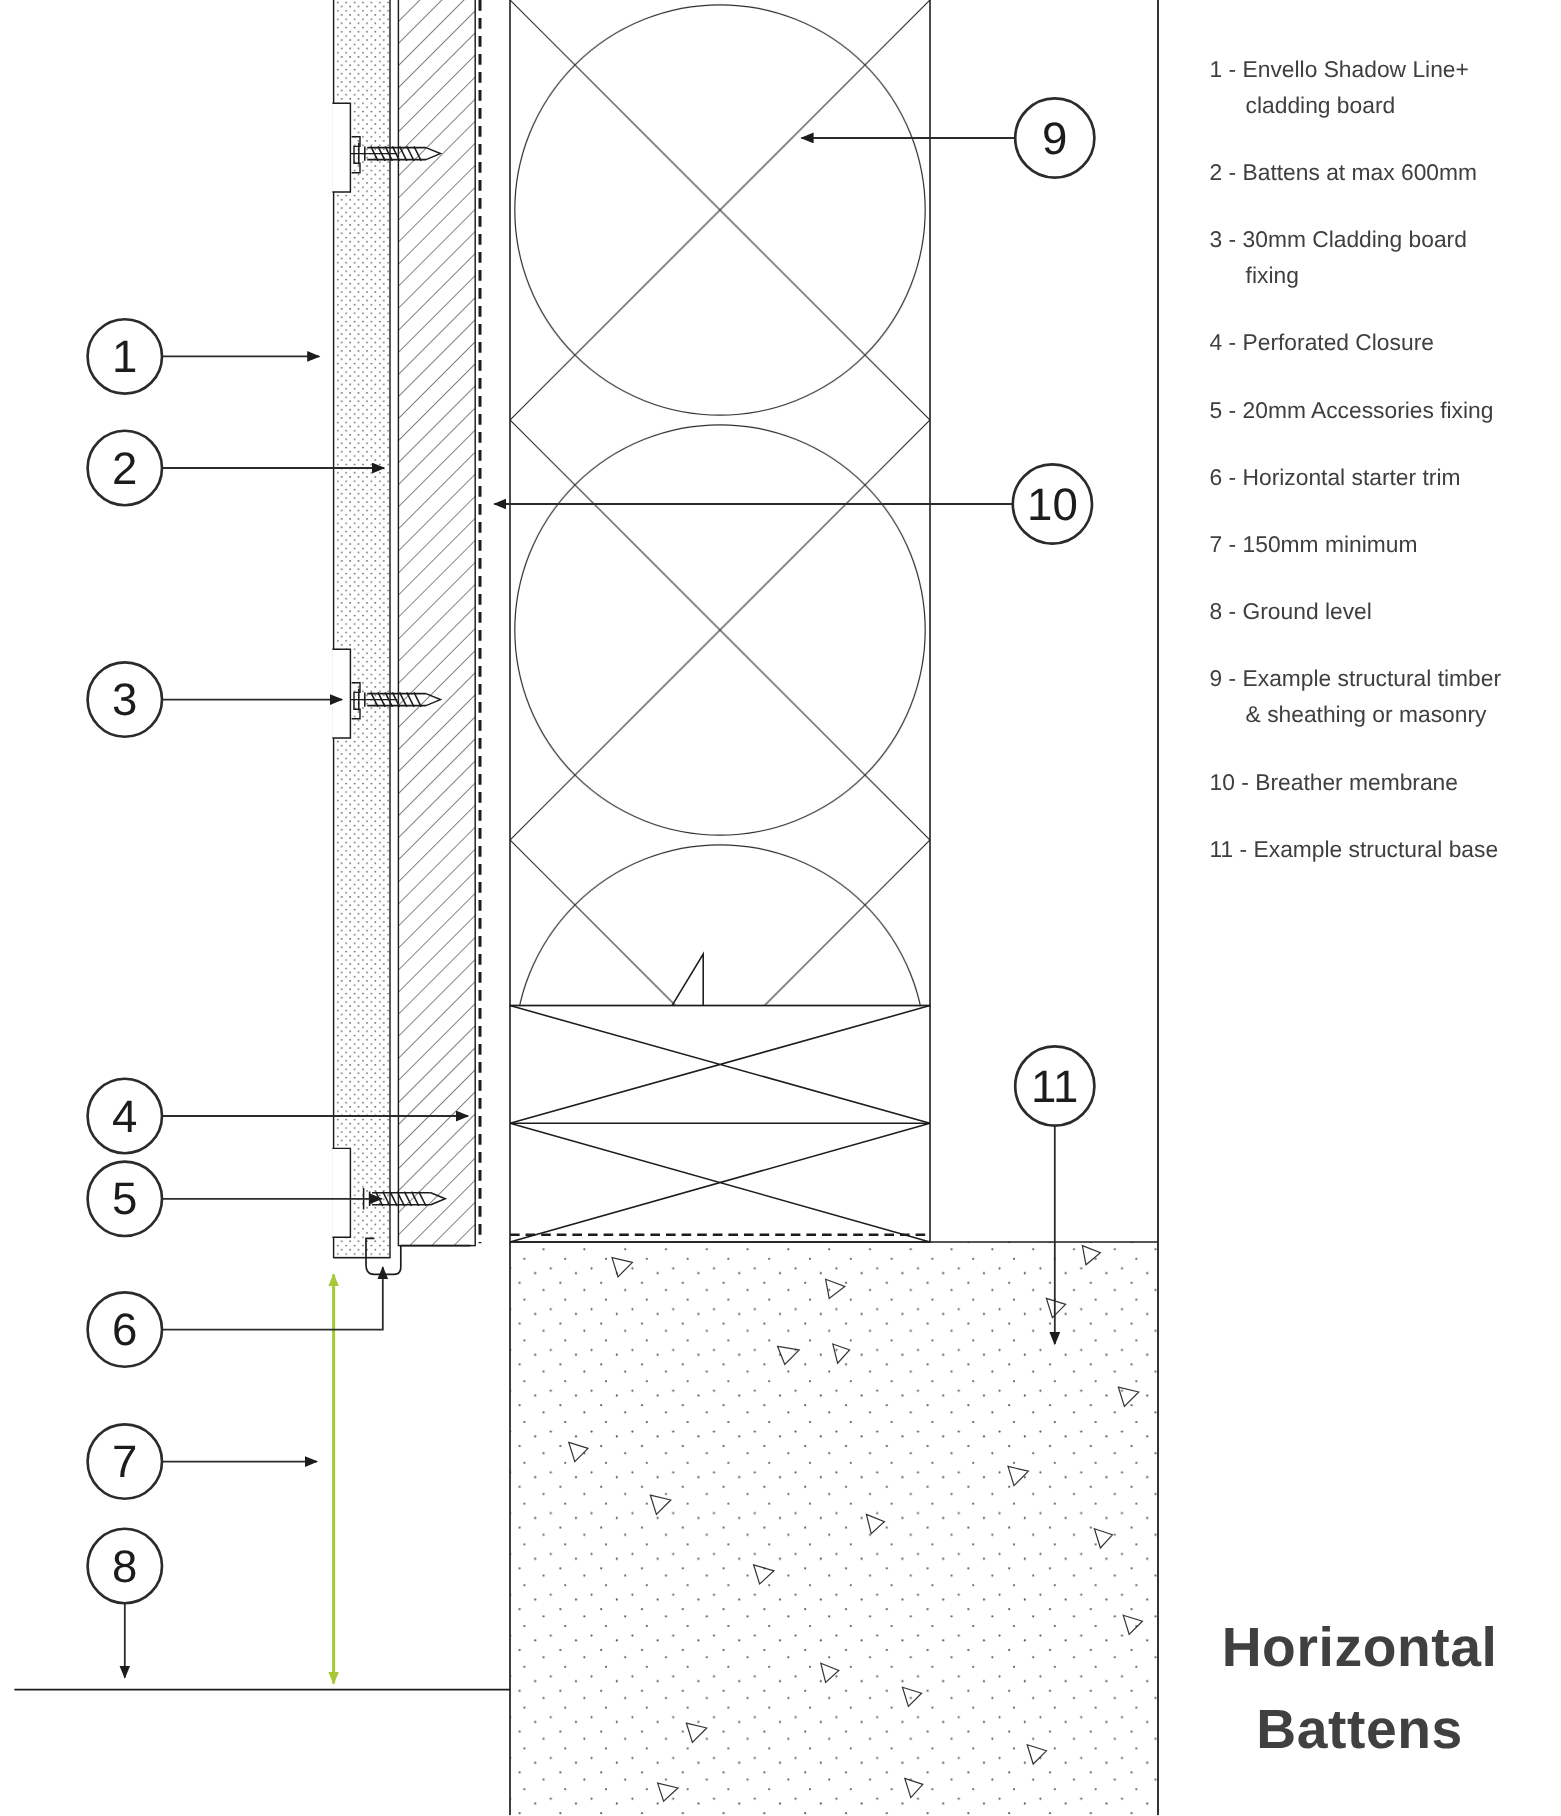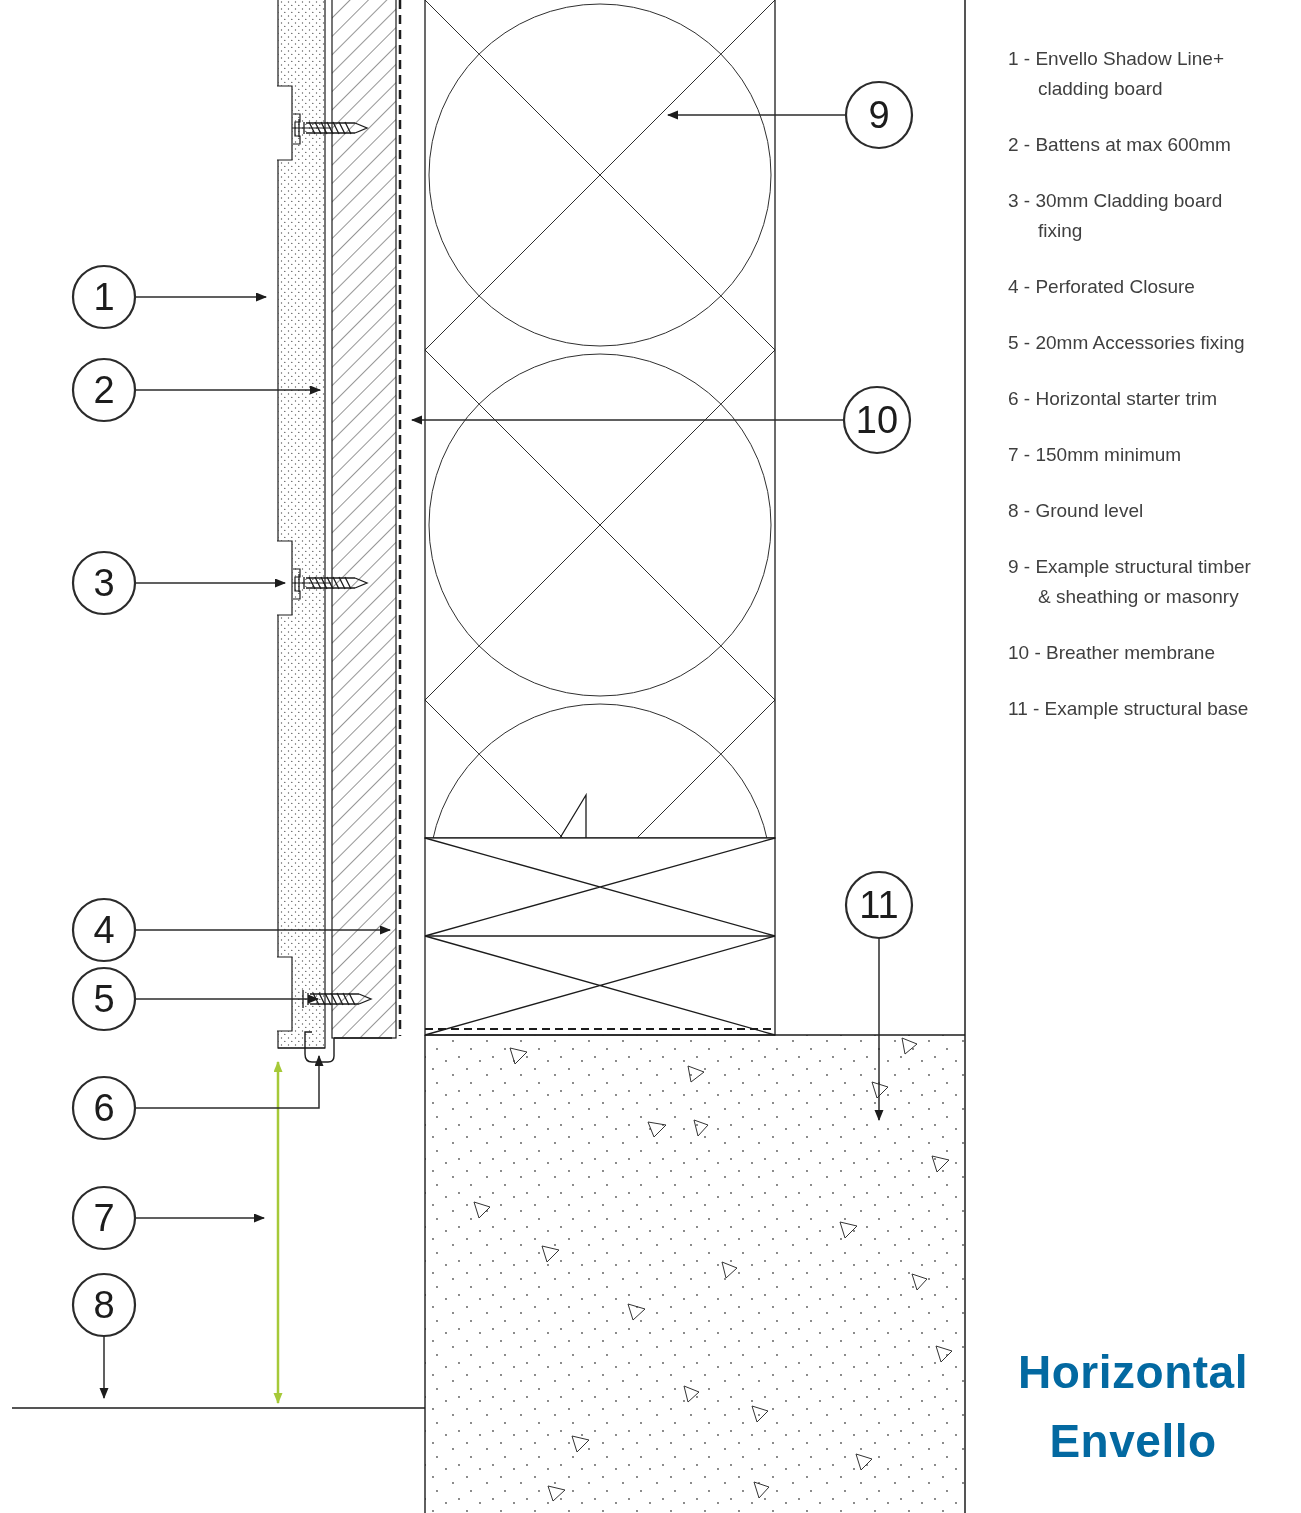--- a/index.html
+++ b/index.html
@@ -10,21 +10,21 @@
   .drawing-svg { position:absolute; left:0; top:0; }
   .legend {
     position:absolute; left:1008px; top:44px; width:300px;
     color:#3f3f3f; font-size:19px;
   }
   .legend-item { line-height:30px; margin-bottom:26px; }
   .legend-item .indent { padding-left:30px; }
   .title {
     position:absolute; left:965px; top:1338px; width:336px;
     text-align:center; font-size:46px; font-weight:600;
-    color:#0369a1; line-height:69px; letter-spacing:0.5px;
+    color:#404040; line-height:69px; letter-spacing:0.5px;
   }
   .callout-num {
     font-size:38px; fill:#1c1c1c; text-anchor:middle;
     font-family:"Liberation Sans", sans-serif;
   }
 </style>
 </head>
 <body>
 
 <div class="canvas">
@@ -251,16 +251,16 @@
     <div class="legend-item">
       <div>10 - Breather membrane</div>
     </div>
     <div class="legend-item">
       <div>11 - Example structural base</div>
     </div>
   </div>
 
   <div class="title">
     <div>Horizontal</div>
-    <div>Envello</div>
+    <div>Battens</div>
   </div>
 
 </div>
 
 </body></html>

